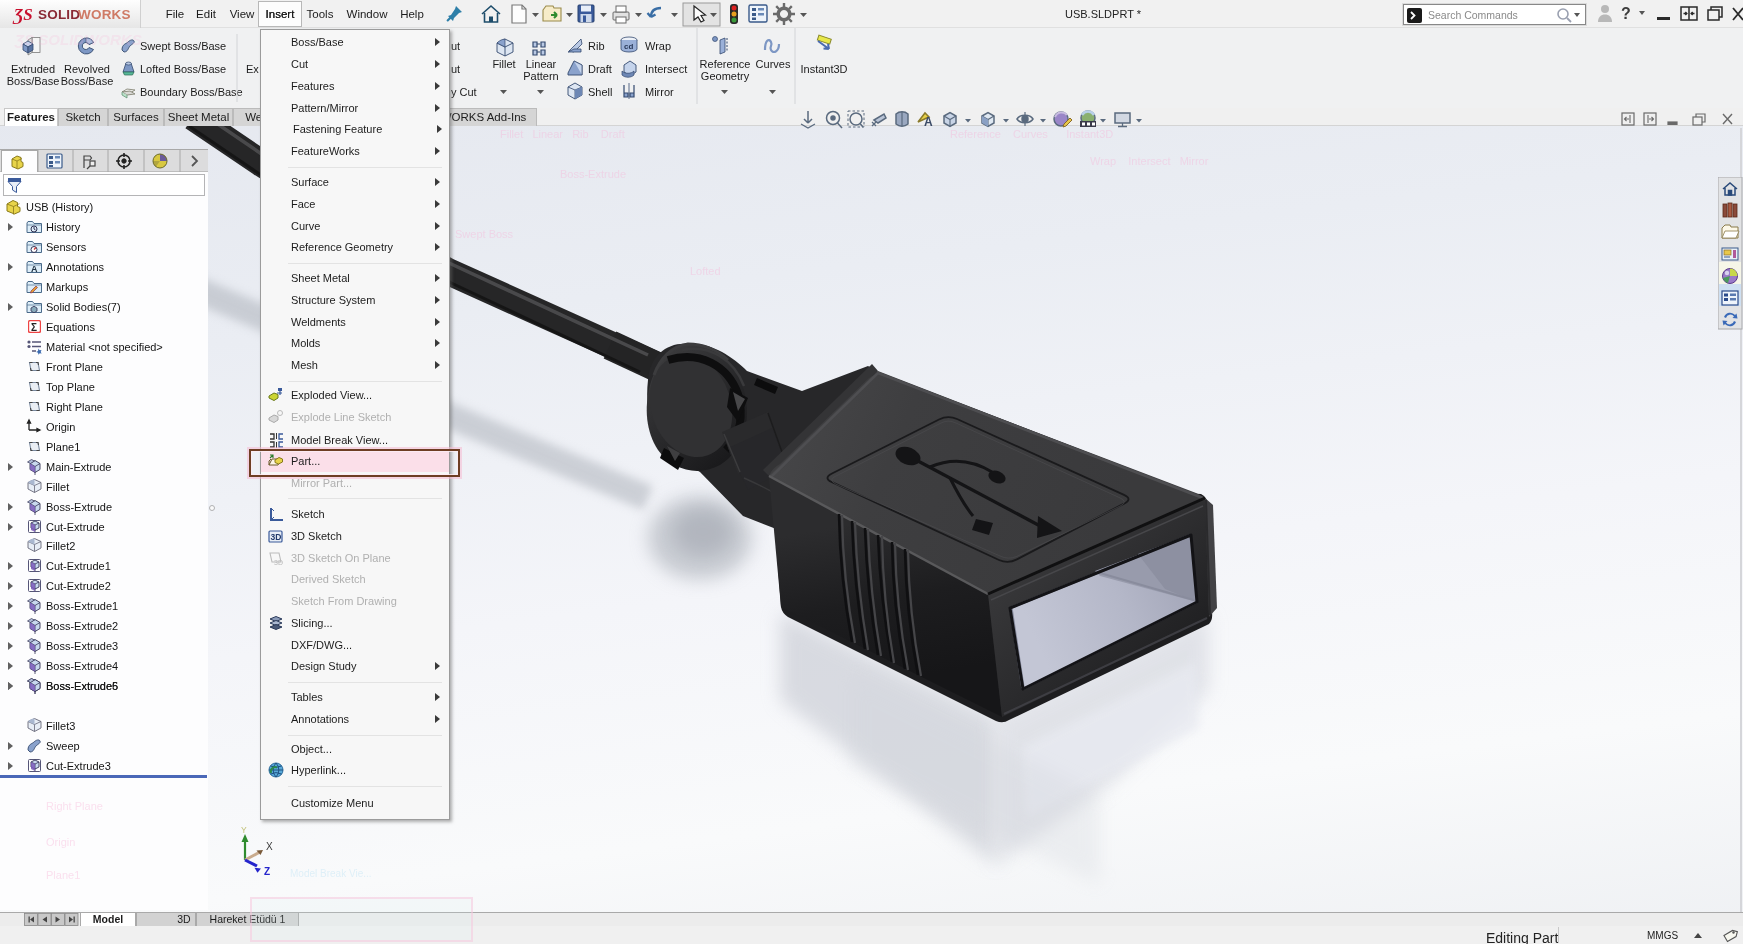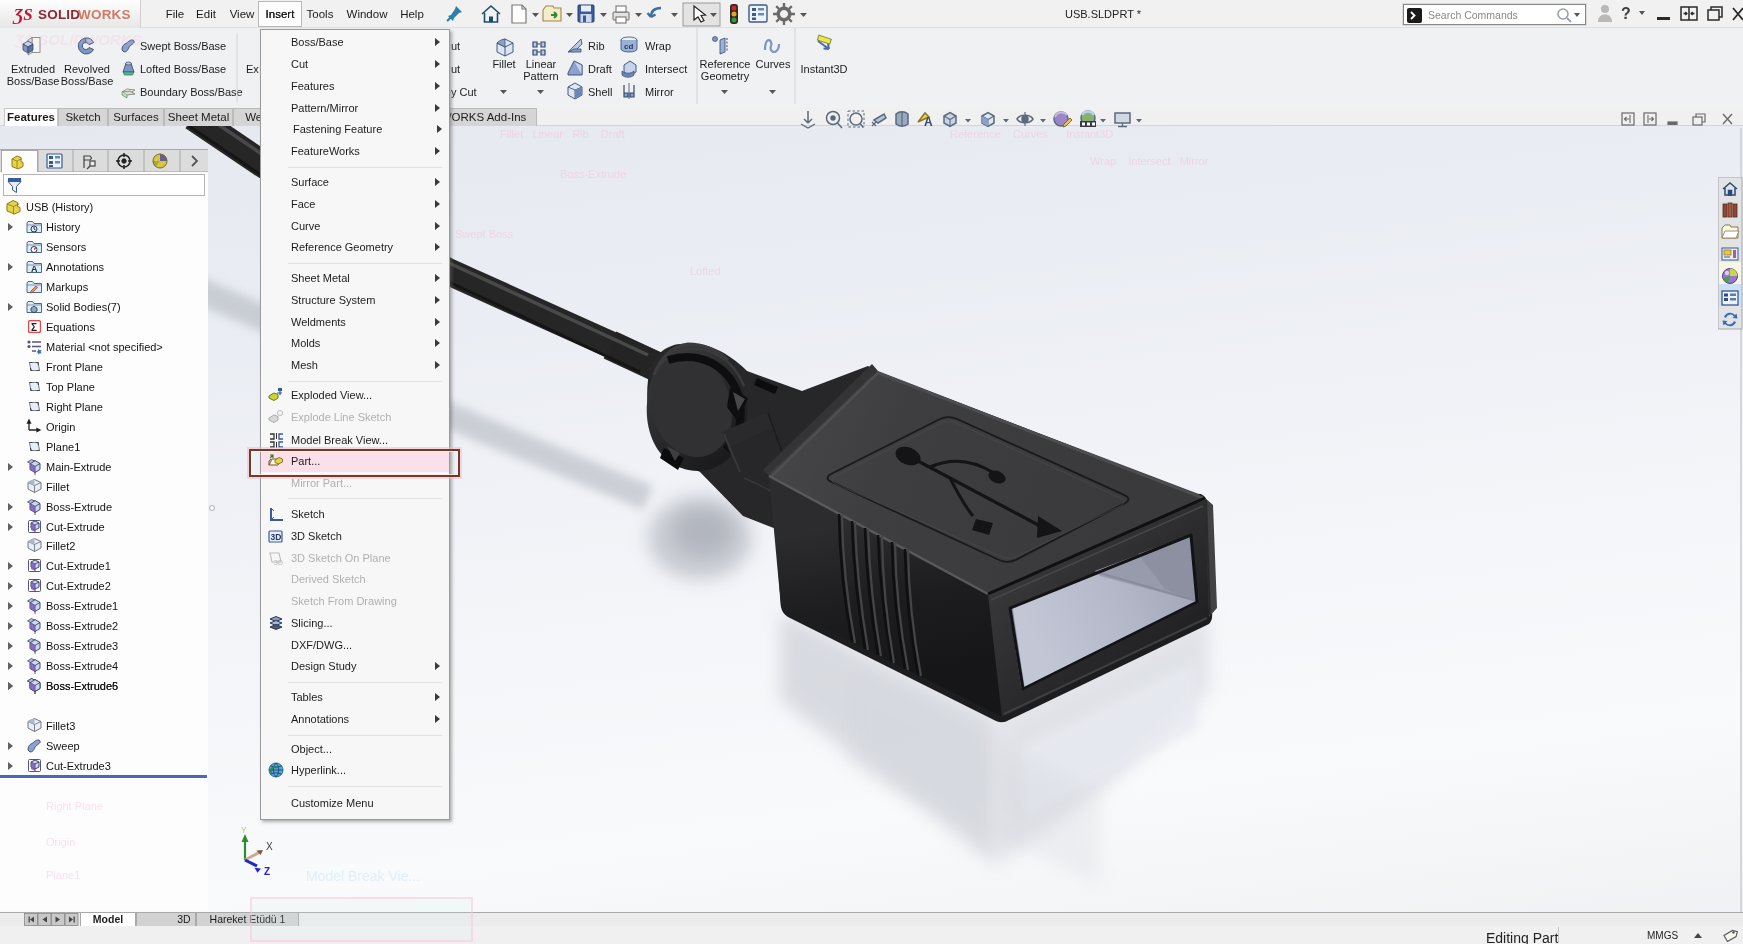--- a/index.html
+++ b/index.html
@@ -1041,14 +1041,14 @@
       <path d="M2 9 L9 2 H14 V7 L7 14 Z" fill="#f8f8f0" stroke="#555" stroke-width="1.1" transform="rotate(15 8 8)"></path>
       <circle cx="11.5" cy="4.5" r="1.2" fill="#555"></circle>
     </svg>
 <div class="ghost" style="left:15px;top:31px;font-size:15px;font-weight:bold;font-style:italic;z-index:32;opacity:0.55;">ƷS SOLIDWORKS</div>
 <div class="ghost" style="left:500px;top:128px;z-index:8;">Fillet&nbsp;&nbsp;&nbsp;Linear&nbsp;&nbsp;&nbsp;Rib&nbsp;&nbsp;&nbsp;&nbsp;Draft</div>
 <div class="ghost" style="left:950px;top:128px;z-index:8;">Reference&nbsp;&nbsp;&nbsp;&nbsp;Curves&nbsp;&nbsp;&nbsp;&nbsp;&nbsp;&nbsp;Instant3D</div>
 <div class="ghost" style="left:1090px;top:155px;z-index:8;">Wrap&nbsp;&nbsp;&nbsp;&nbsp;Intersect&nbsp;&nbsp;&nbsp;Mirror</div>
 <div class="ghost" style="left:560px;top:168px;z-index:8;">Boss-Extrude</div>
 <div class="ghost" style="left:455px;top:228px;z-index:8;">Swept Boss</div>
 <div class="ghost" style="left:690px;top:265px;z-index:8;">Lofted</div>
-<div class="ghostc" style="left:290px;top:868px;font-size:14px;z-index:62;opacity:0.55;margin-left:16px;">Model Break Vie...</div>
+<div class="ghostc" style="left:290px;top:868px;font-size:10px;z-index:62;opacity:0.55;">Model Break Vie...</div>
 <div class="abs" style="left:250px;top:897px;width:223px;height:45px;border:2px solid rgba(250,195,220,0.5);background:rgba(210,242,242,0.14);z-index:62;"></div>
 </div>
 </body></html>

